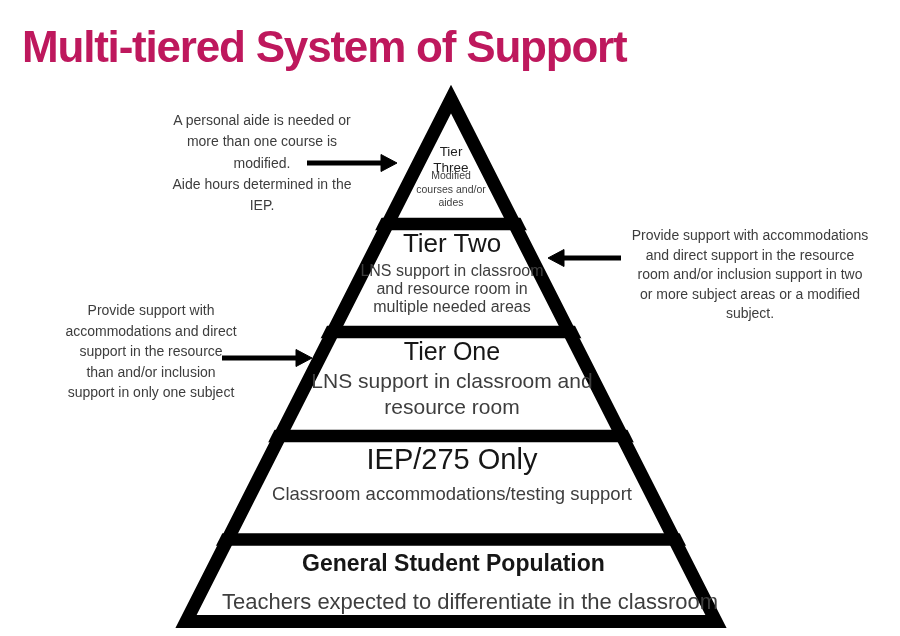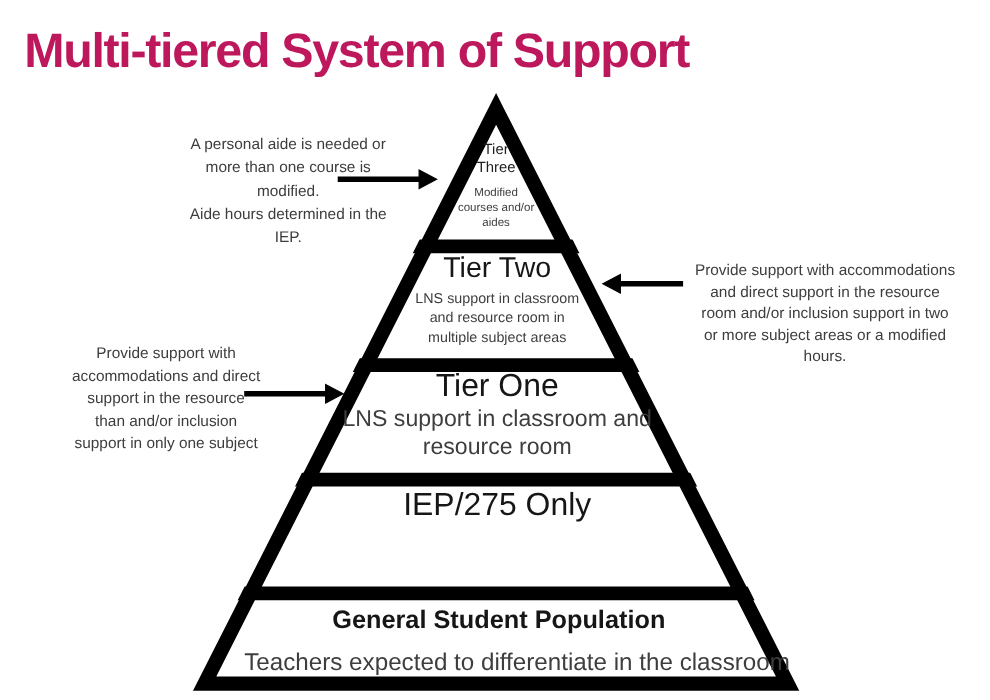--- a/index.html
+++ b/index.html
@@ -11,32 +11,32 @@
   .txt{text-align:center;}
   .line{white-space:nowrap;}
   .page-title{
     top:22px;left:0;width:900px;text-align:left;
     font-size:44px;font-weight:800;letter-spacing:-1.2px;color:#be185d;padding-left:22px;
   }
   .pyr-svg{top:0;left:0;}
   
   .h-dark{color:#161616;}
   .g-body{color:#3e3e3e;}
-  .tier3-h{top:128px;left:401px;width:100px;font-size:13.5px;line-height:15.5px;color:#1f1f1f;}
+  .tier3-h{top:144px;left:401px;width:100px;font-size:13.5px;line-height:15.5px;color:#1f1f1f;}
   .tier3-b{top:169px;left:391px;width:120px;font-size:10.5px;line-height:13.5px;}
   .tier2-h{top:228px;left:327px;width:250px;font-size:26px;line-height:30px;}
-  .tier2-b{top:262px;left:337px;width:230px;font-size:13px;line-height:18px;}
-  .tier1-h{top:333px;left:302px;width:300px;font-size:29px;line-height:36px;}
+  .tier2-b{top:262px;left:337px;width:230px;font-size:16px;line-height:18px;}
+  .tier1-h{top:333px;left:302px;width:300px;font-size:25px;line-height:36px;}
   .tier1-b{top:368px;left:302px;width:300px;font-size:21px;line-height:25.5px;}
   .iep-h{top:442px;left:301px;width:302px;font-size:29px;line-height:34px;}
   .iep-b{top:482px;left:252px;width:400px;font-size:18.5px;line-height:24px;}
   .gen-h{top:549px;left:302px;width:300px;font-size:23px;line-height:28px;font-weight:600;}
   .gen-b{top:590px;left:222px;width:460px;font-size:22px;line-height:24px;}
   
-  .ann{font-size:14px;color:#3d3d3d;margin-top:10px;}
+  .ann{font-size:14px;color:#3d3d3d;}
   .ann1{top:110px;left:162px;width:200px;line-height:21.3px;}
   .ann2{top:226px;left:604px;width:292px;line-height:19.5px;}
   .ann3{top:300px;left:40px;width:222px;line-height:20.5px;}
 </style>
 </head>
 <body>
 
 <div class="canvas">
 
   <div class="abs page-title">Multi-tiered System of Support</div>
@@ -79,33 +79,36 @@
     <div class="line">courses and/or</div>
     <div class="line">aides</div>
   </div>
 
   <div class="abs txt h-dark tier2-h">
     <div class="line">Tier Two</div>
   </div>
   <div class="abs txt g-body tier2-b">
     <div class="line">LNS support in classroom</div>
     <div class="line">and resource room in</div>
-    <div class="line">multiple subject areas</div>
+    <div class="line">multiple needed areas</div>
   </div>
 
   <div class="abs txt h-dark tier1-h">
     <div class="line">Tier One</div>
   </div>
   <div class="abs txt g-body tier1-b">
     <div class="line">LNS support in classroom and</div>
     <div class="line">resource room</div>
   </div>
 
   <div class="abs txt h-dark iep-h">
     <div class="line">IEP/275 Only</div>
+  </div>
+  <div class="abs txt g-body iep-b">
+    <div class="line">Classroom accommodations/testing support</div>
   </div>
 
   <div class="abs txt h-dark gen-h">
     <div class="line">General Student Population</div>
   </div>
   <div class="abs txt g-body gen-b">
     <div class="line">Teachers expected to differentiate in the classroom</div>
   </div>
 
   <div class="abs txt ann ann1">
@@ -114,21 +117,21 @@
     <div class="line">modified.</div>
     <div class="line">Aide hours determined in the</div>
     <div class="line">IEP.</div>
   </div>
 
   <div class="abs txt ann ann2">
     <div class="line">Provide support with accommodations</div>
     <div class="line">and direct support in the resource</div>
     <div class="line">room and/or inclusion support in two</div>
     <div class="line">or more subject areas or a modified</div>
-    <div class="line">hours.</div>
+    <div class="line">subject.</div>
   </div>
 
   <div class="abs txt ann ann3">
     <div class="line">Provide support with</div>
     <div class="line">accommodations and direct</div>
     <div class="line">support in the resource</div>
     <div class="line">than and/or inclusion</div>
     <div class="line">support in only one subject</div>
   </div>
 

